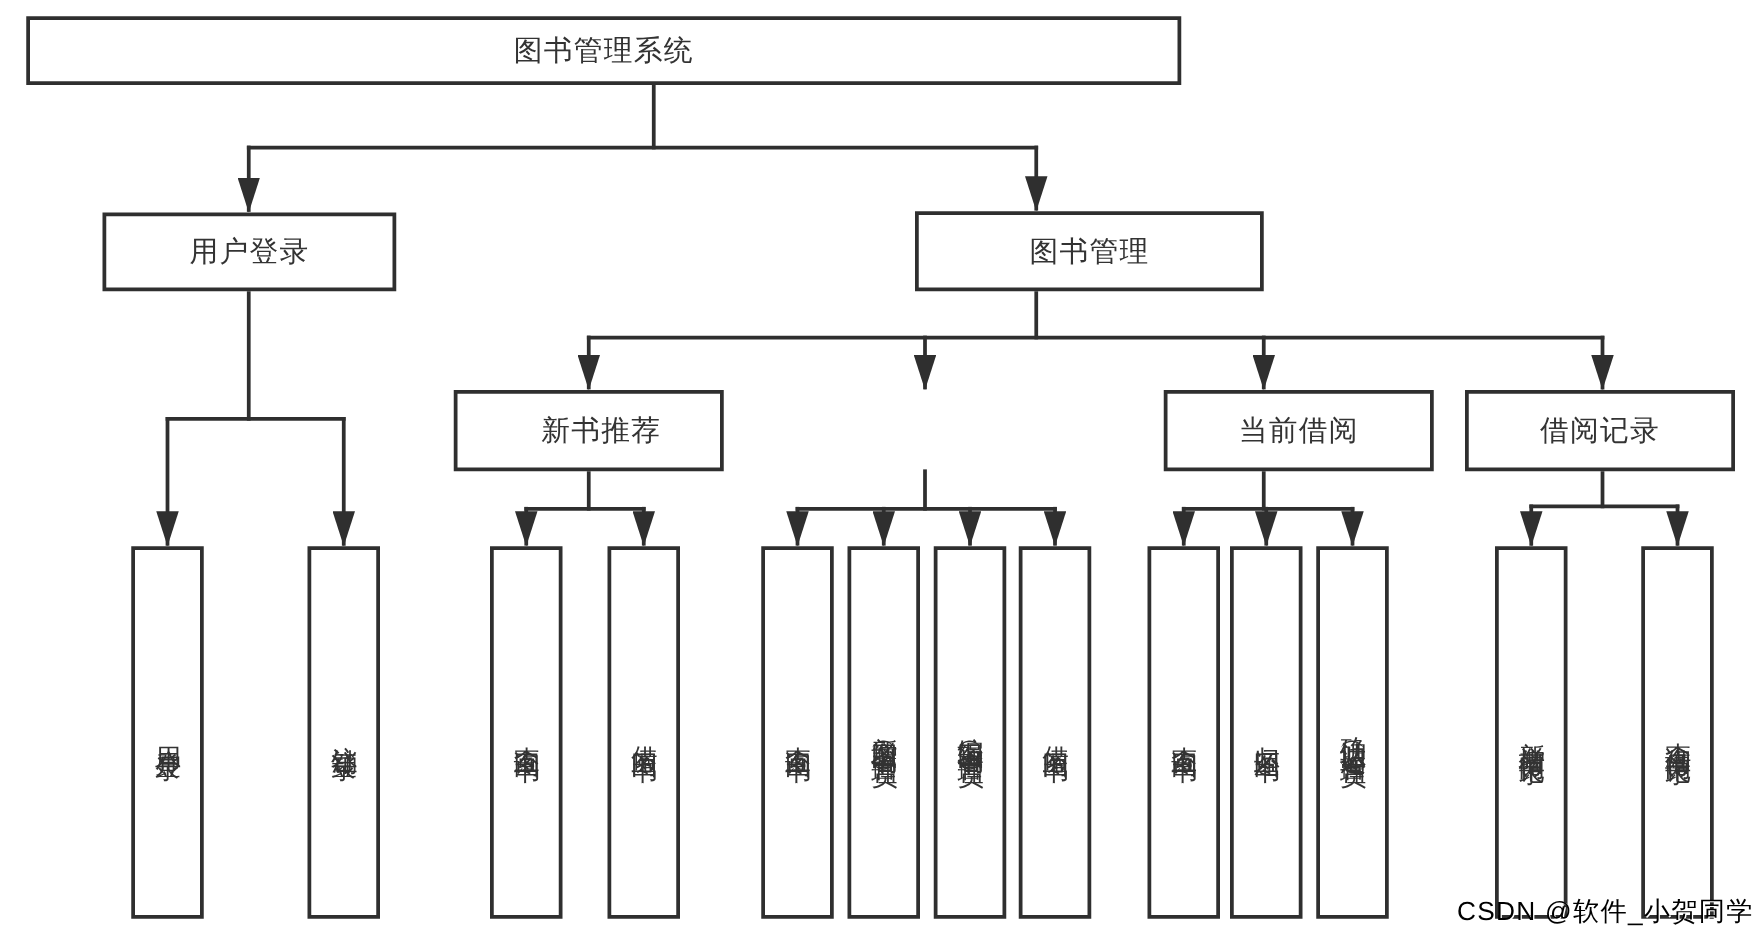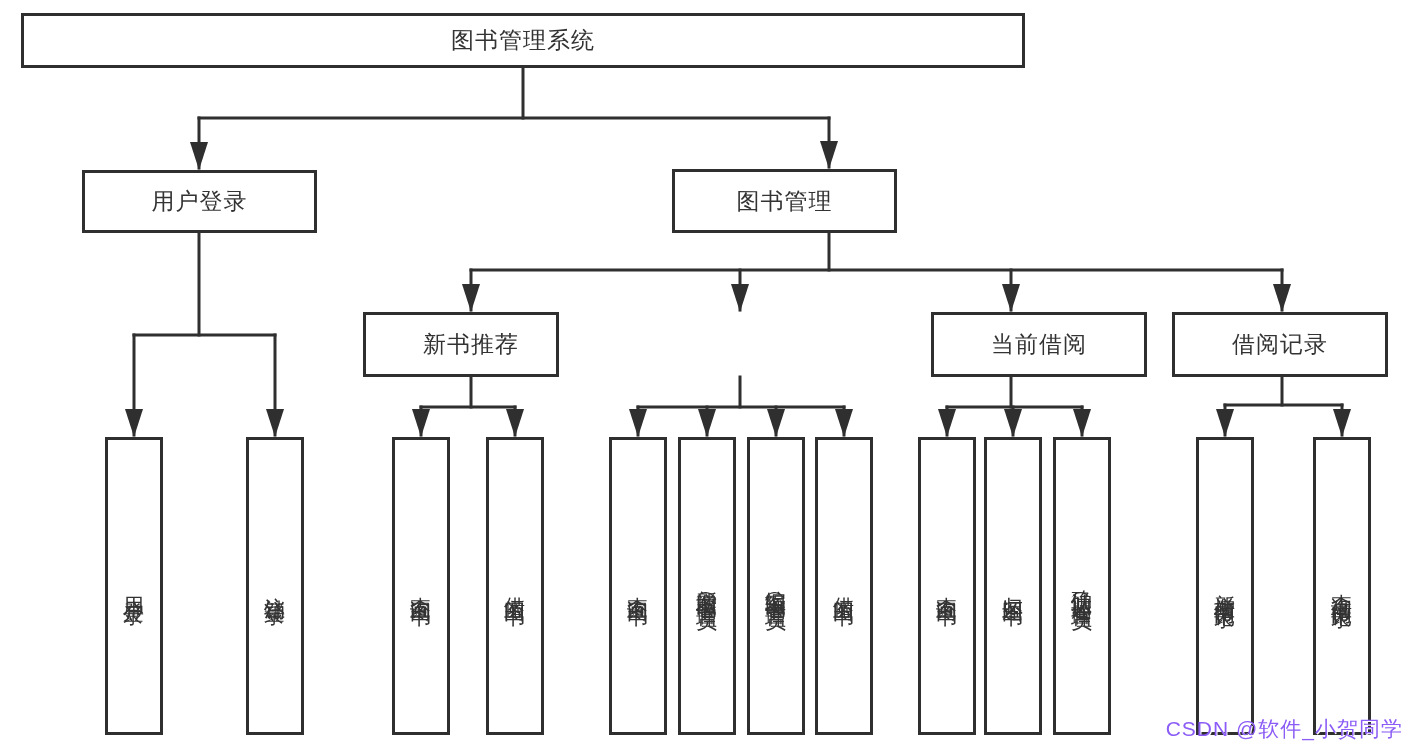--- a/index.html
+++ b/index.html
@@ -24,39 +24,39 @@
   .vbox{top:437px;width:58px;height:298px;}
   .vtext{
     display:inline-block;
     writing-mode:vertical-rl;
     text-orientation:mixed;
     font-size:21px;
     letter-spacing:3px;
     line-height:1.1;
     color:#333333;
   }
-  .b-root{left:21px;top:13px;width:1004px;height:55px;}
+  .b-root{left:21px;top:13px;width:924px;height:55px;}
   .b-user{left:82px;top:170px;width:235px;height:63px;}
-  .b-mgmt{left:672px;top:169px;width:225px;height:64px;}
-  .b-rec {left:363px;top:312px;width:196px;height:65px;padding-left:20px;}
+  .b-mgmt{left:732px;top:169px;width:279px;height:64px;}
+  .b-rec {left:363px;top:312px;width:216px;height:65px;padding-left:20px;}
   .b-bor {left:633px;top:312px;width:215px;height:65px;}
   .b-cur {left:903px;top:312px;width:216px;height:65px;margin-left:28px;}
   .b-recd{left:1172px;top:312px;width:216px;height:65px;}
   .c1{left:105px;}  .c2{left:246px;}
   .c3{left:392px;}  .c4{left:486px;}
   .c5{left:609px;}  .c6{left:678px;}
   .c7{left:747px;}  .c8{left:815px;}
   .c9{left:918px;}  .c10{left:984px;} .c11{left:1053px;}
   .c12{left:1196px;} .c13{left:1313px;}
   #watermark{
     position:absolute;
     right:2px;top:715px;
     z-index:3;
     font-size:21px;
-    color:#8b5cf6;
+    color:#000000;
     letter-spacing:1px;
     white-space:nowrap;
     text-shadow:1px 1px 0 #ffffff;
   }
 </style>
 </head>
 <body>
 
 <div id="diagram">
 

